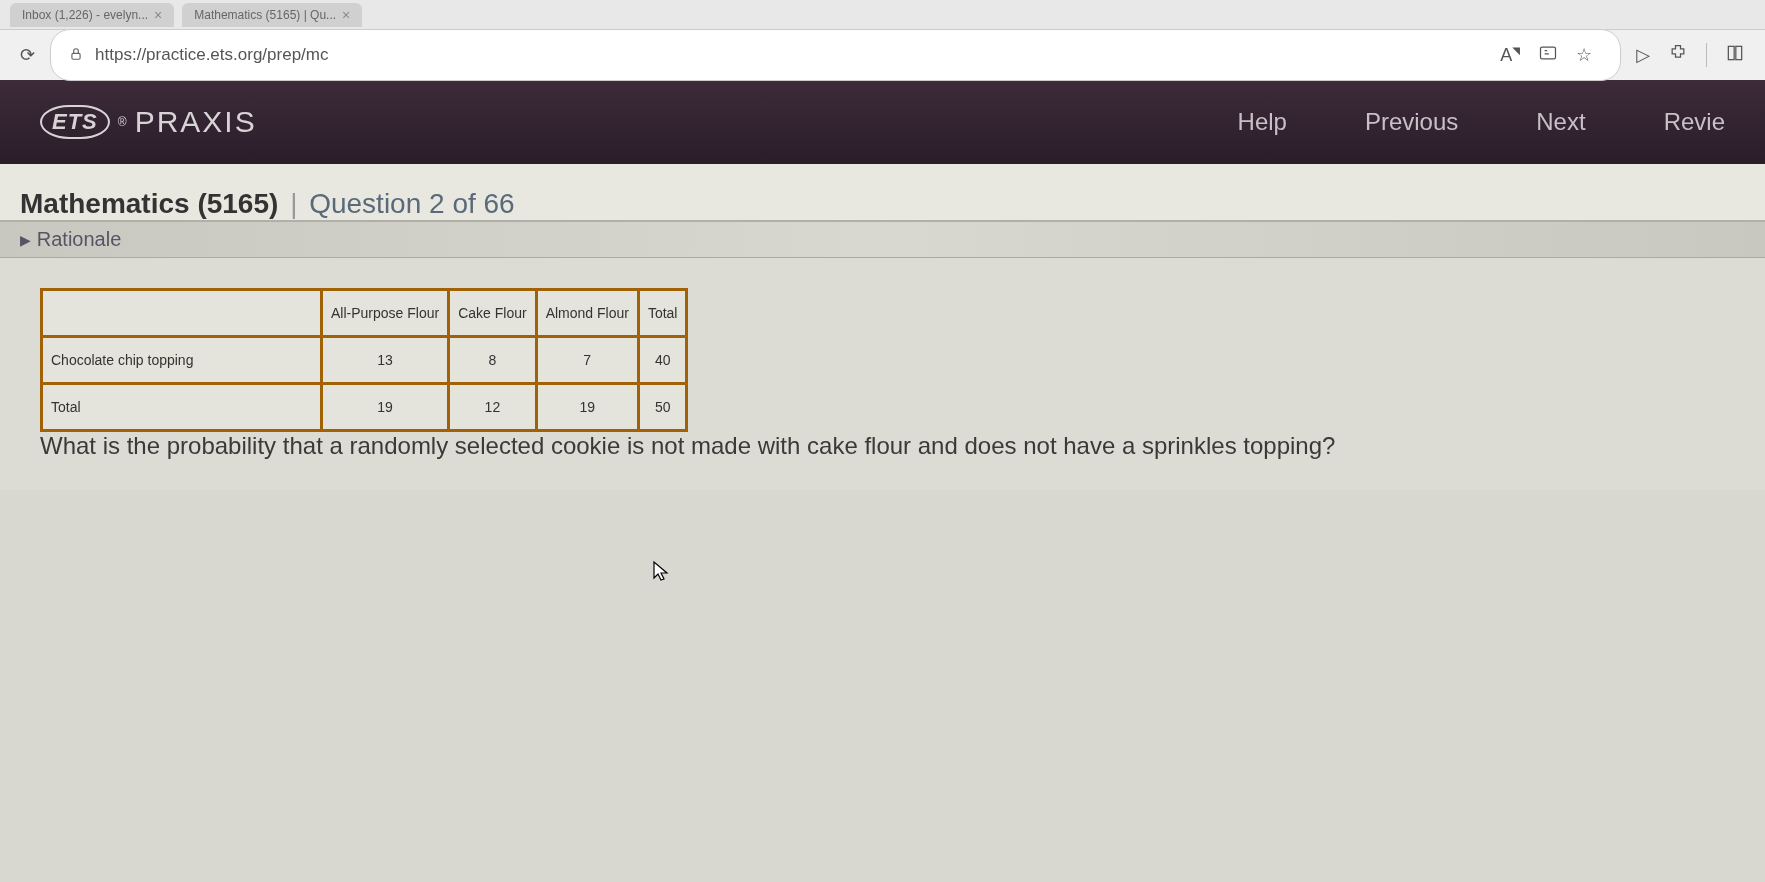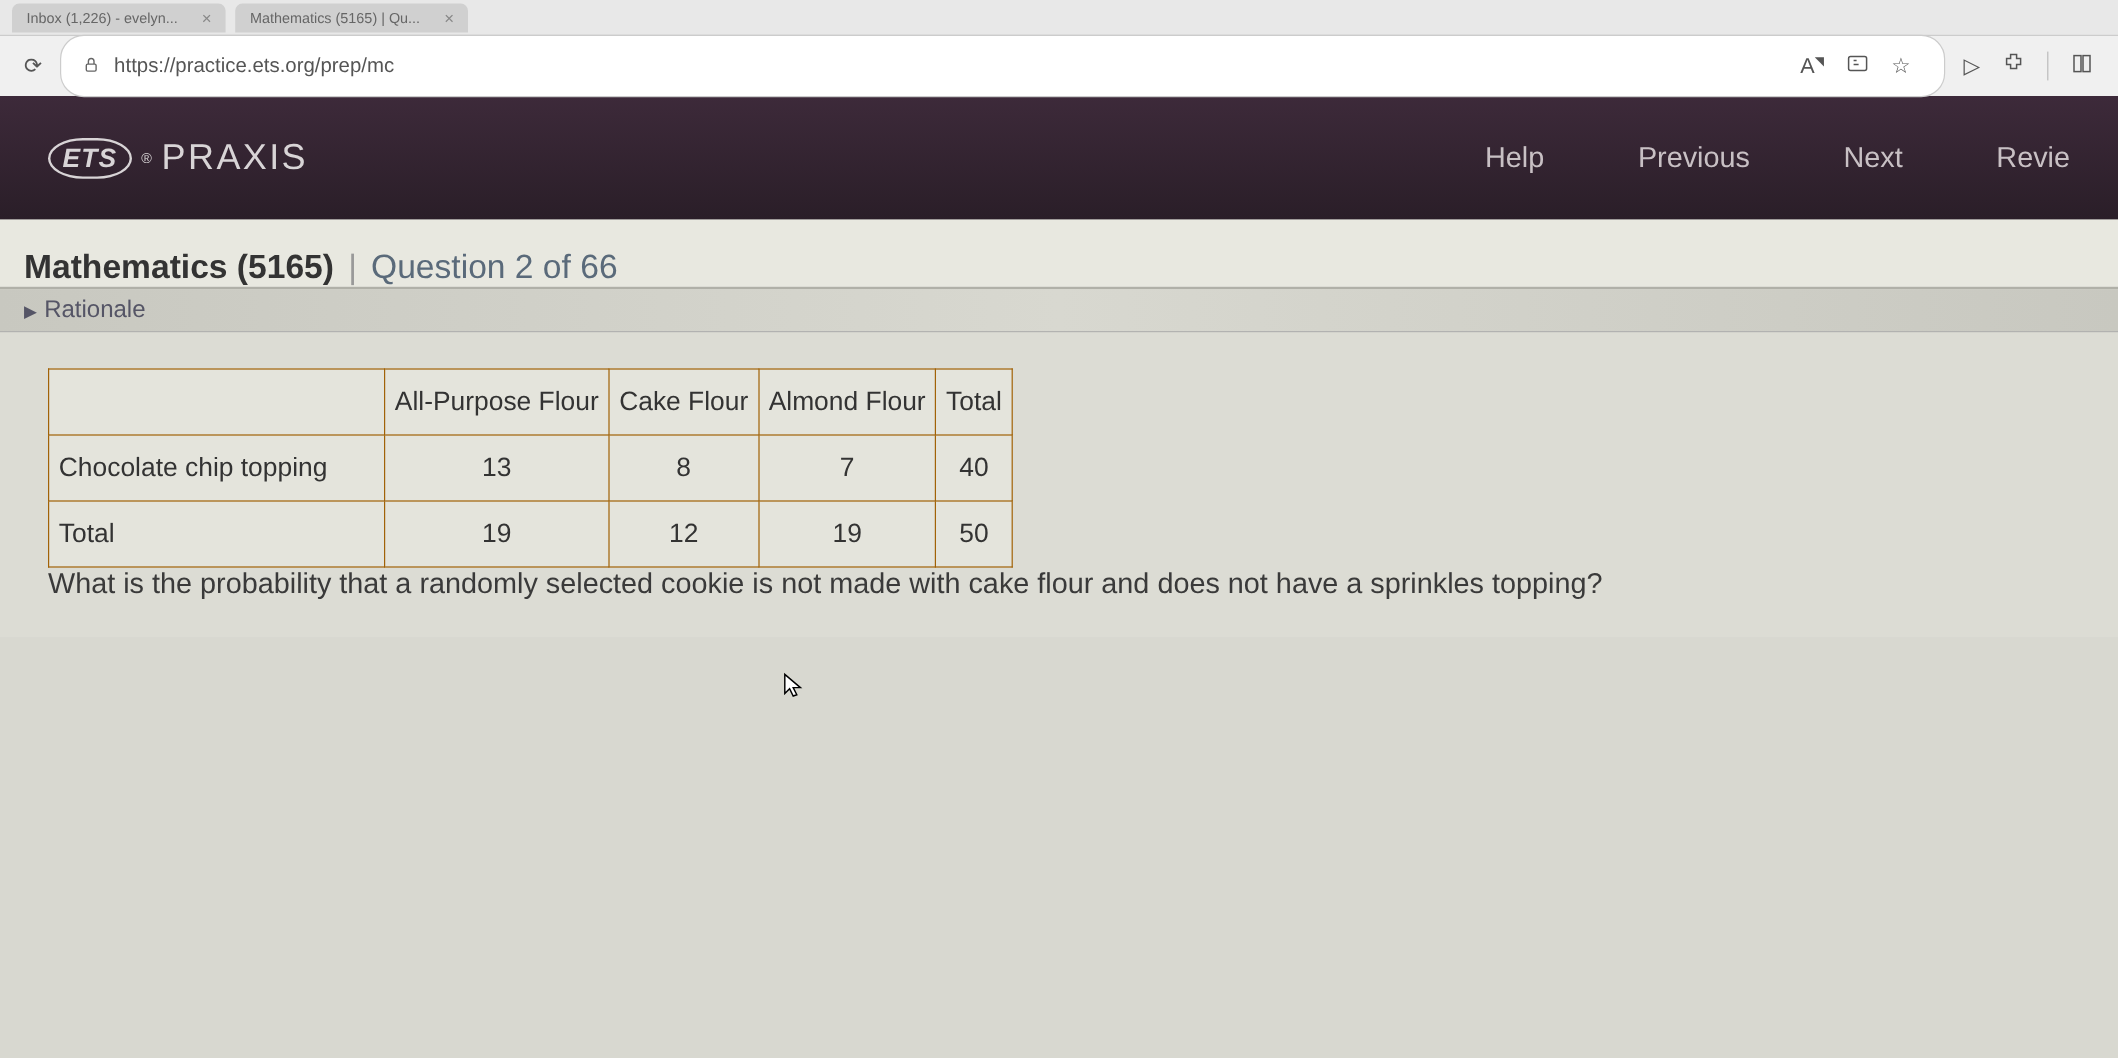--- a/index.html
+++ b/index.html
@@ -24,21 +24,21 @@
       border-bottom: 1px solid #ccc;
     }
     .tab-stub {
       background: #d0d0d0;
       border-radius: 6px 6px 0 0;
       padding: 4px 12px;
       font-size: 12px;
       color: #666;
       display: flex;
       align-items: center;
-      gap: 20px;
+      gap: 6px;
     }
     .tab-close {
       color: #888;
       font-size: 14px;
     }
     .address-bar-row {
       background: #f0f0f0;
       height: 50px;
       display: flex;
       align-items: center;
@@ -88,21 +88,21 @@
       color: #555;
       font-size: 18px;
     }
     .divider-v {
       width: 1px;
       height: 24px;
       background: #bbb;
     }
     .app-header {
       background: linear-gradient(180deg, #3d2a3a 0%, #2a1e28 100%);
-      height: 103px;
+      height: 84px;
       display: flex;
       align-items: center;
       padding: 0 40px;
       justify-content: space-between;
       color: #d8d4d6;
     }
     .brand {
       display: flex;
       align-items: center;
       gap: 8px;
@@ -176,23 +176,23 @@
       font-size: 24px;
       color: #3a3a3a;
       margin-bottom: 30px;
     }
     table.data-table {
       border-collapse: collapse;
       background: #e4e4dc;
     }
     table.data-table th,
     table.data-table td {
-      border: 1px solid #a16207;
+      border: 3px solid #a16207;
       padding: 14px 8px;
-      font-size: 22px;
+      font-size: 14px;
       color: #333;
       text-align: center;
       font-weight: 400;
     }
     table.data-table th {
       font-weight: 400;
     }
     table.data-table td.row-label {
       text-align: left;
       min-width: 280px;

